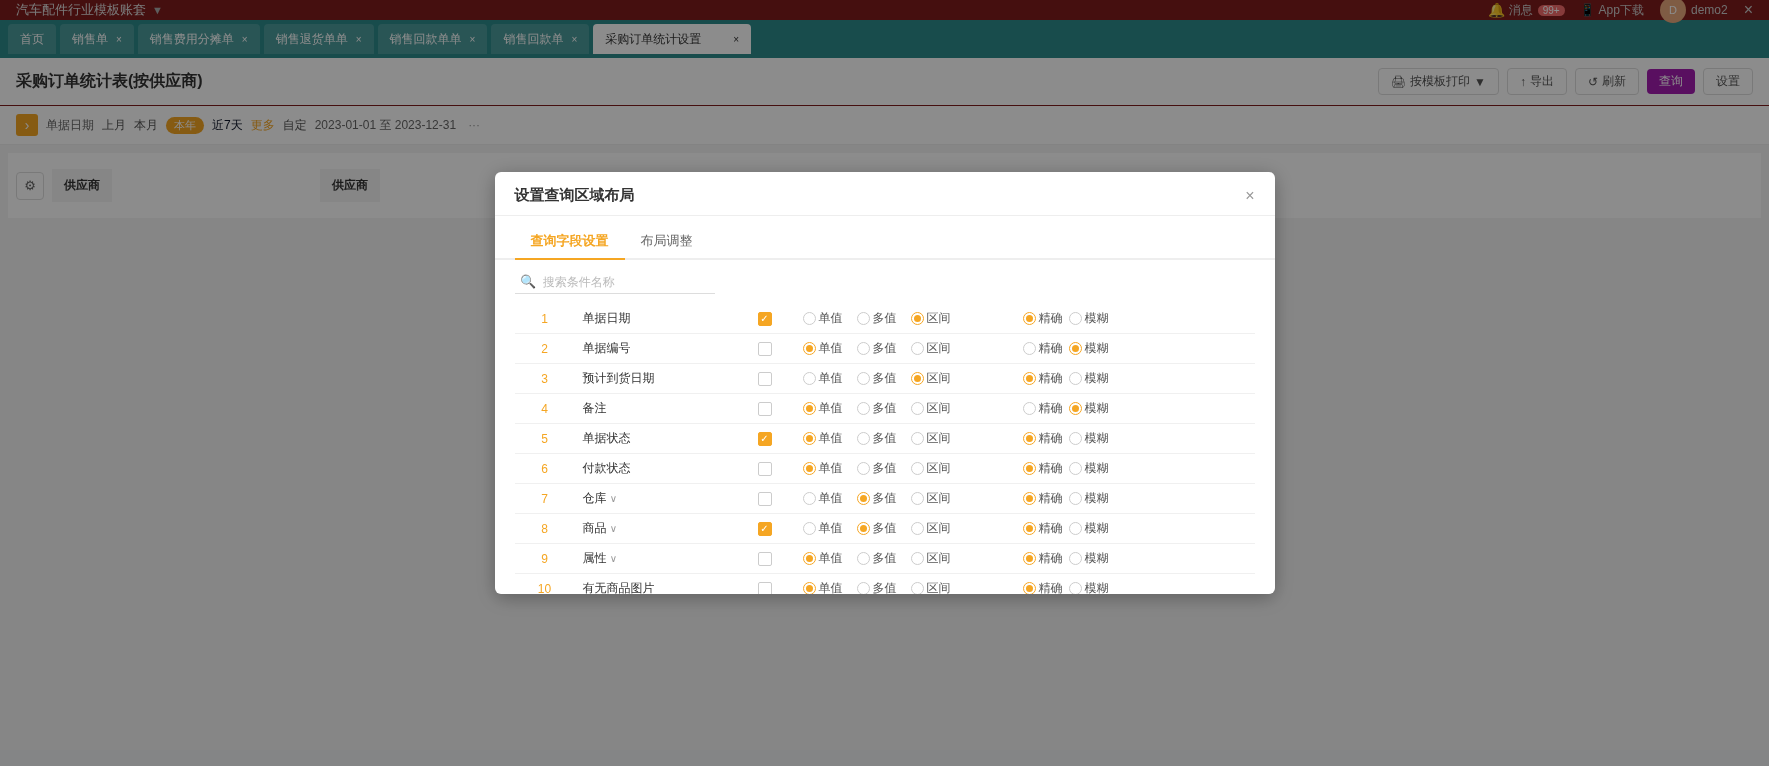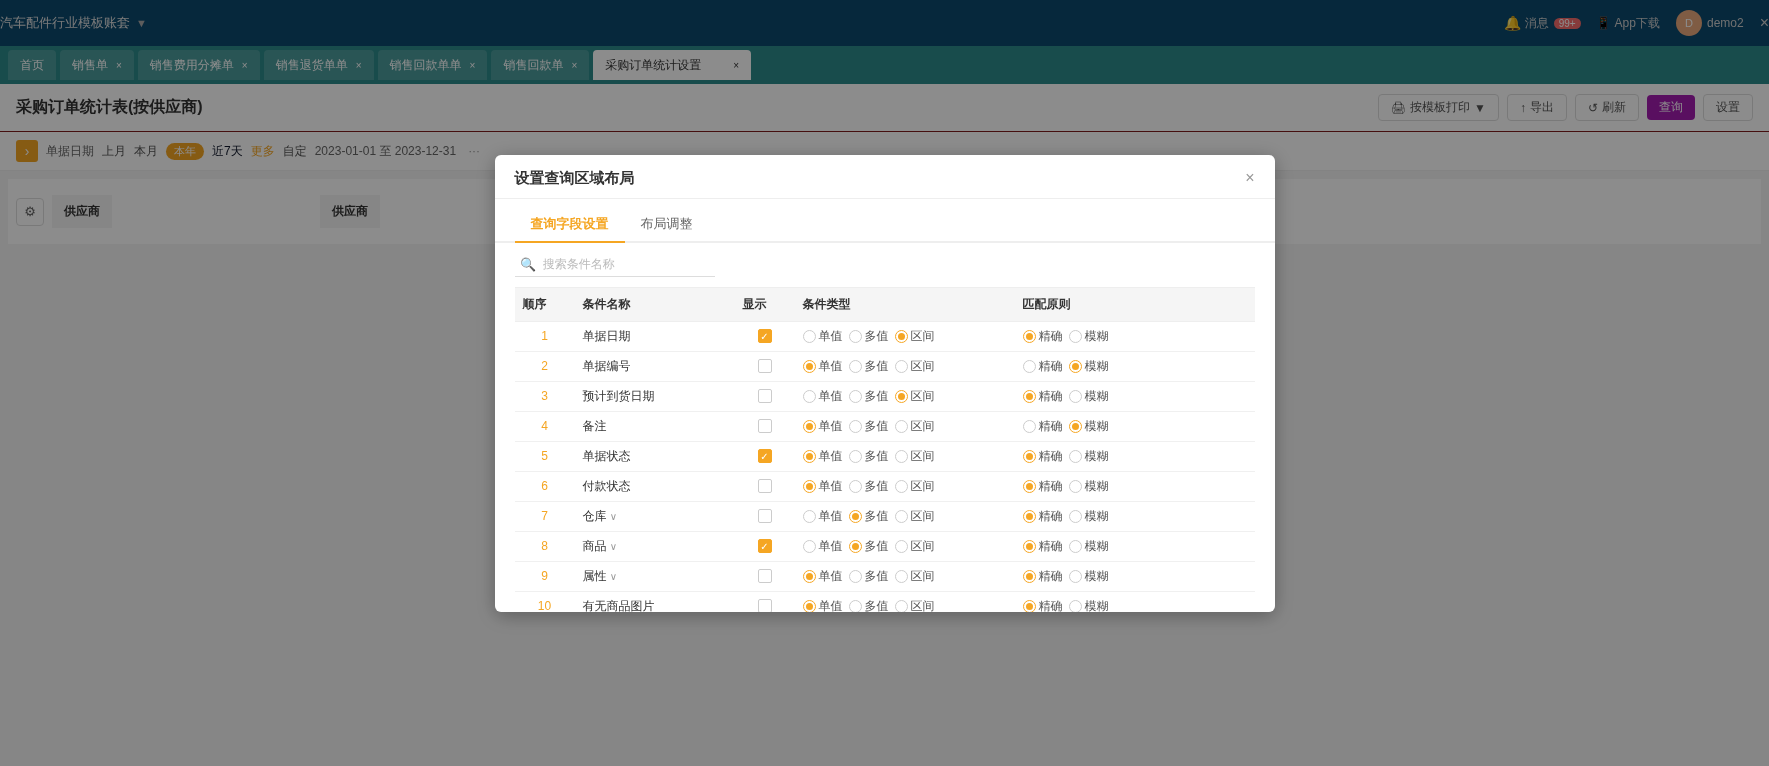--- a/index.html
+++ b/index.html
@@ -1,25 +1,25 @@
 <!DOCTYPE html>
 <html><head>
   <meta charset="utf-8">
   <style>
     * { box-sizing: border-box; margin: 0; padding: 0; }
     body { font-family: "Microsoft YaHei", Arial, sans-serif; font-size: 13px; background: #f0f2f5; overflow: hidden; }
 
     
     .top-nav {
-      background: #0c4a6e;
-      height: 46px;
+      background: #7f1d1d;
+      height: 20px;
       display: flex;
       align-items: center;
       justify-content: space-between;
-      padding: 0 0;
+      padding: 0 16px;
       color: #ccc;
     }
     .top-nav-left { font-size: 13px; color: #ddd; display: flex; align-items: center; gap: 6px; }
     .top-nav-right { display: flex; align-items: center; gap: 16px; font-size: 12px; color: #ccc; }
     .notif-badge { background: #f56c6c; color: #fff; border-radius: 10px; padding: 0 5px; font-size: 10px; margin-left: 2px; }
     .avatar { width: 26px; height: 26px; border-radius: 50%; background: #e8a87c; display: inline-flex; align-items: center; justify-content: center; color: #fff; font-size: 11px; }
 
     
     .tab-bar {
       background: #2d8a8a;
@@ -144,21 +144,21 @@
     .dt-row { display: grid; grid-template-columns: 60px 160px 60px 220px 200px; border-bottom: 1px solid #f0f0f0; align-items: center; padding: 6px 0; }
     .dt-cell { font-size: 12px; color: #333; padding: 0 8px; }
     .dt-cell.num { color: #f5a623; text-align: center; }
 
     
     .checkbox-wrap { display: flex; align-items: center; justify-content: center; }
     .cb { width: 14px; height: 14px; border: 1px solid #ccc; border-radius: 2px; display: flex; align-items: center; justify-content: center; cursor: pointer; }
     .cb.checked { background: #f5a623; border-color: #f5a623; color: #fff; font-size: 10px; }
 
     
-    .radio-group { display: flex; align-items: center; gap: 6px; }
+    .radio-group { display: flex; align-items: center; gap: 14px; }
     .radio-opt { display: flex; align-items: center; gap: 3px; cursor: pointer; font-size: 12px; color: #555; }
     .radio-circle { width: 13px; height: 13px; border-radius: 50%; border: 1px solid #ccc; display: flex; align-items: center; justify-content: center; }
     .radio-circle.selected { border-color: #f5a623; }
     .radio-circle.selected::after { content: ''; width: 7px; height: 7px; border-radius: 50%; background: #f5a623; display: block; }
 
     
     .match-group { display: flex; align-items: center; gap: 6px; }
 
     
     .dt-body::-webkit-scrollbar { width: 6px; }
@@ -296,27 +296,20 @@
     </div>
 
     <div class="dialog-search">
       <div class="search-wrapper">
         <span class="search-icon">🔍</span>
         <input class="search-input" type="text" placeholder="搜索条件名称" style="">
       </div>
     </div>
 
     <div class="dialog-table">
-      <div class="dt-header">
-        <div class="dt-header-cell">顺序</div>
-        <div class="dt-header-cell">条件名称</div>
-        <div class="dt-header-cell">显示</div>
-        <div class="dt-header-cell">条件类型</div>
-        <div class="dt-header-cell">匹配原则</div>
-      </div>
       <div class="dt-body" id="table-body">
 
       <div class="dt-row">
             <div class="dt-cell num">1</div>
             <div class="dt-cell">单据日期</div>
             <div class="dt-cell checkbox-wrap" style="cursor: pointer;">
               <div class="cb checked">✓</div>
             </div>
             <div class="dt-cell">
               <div class="radio-group">

